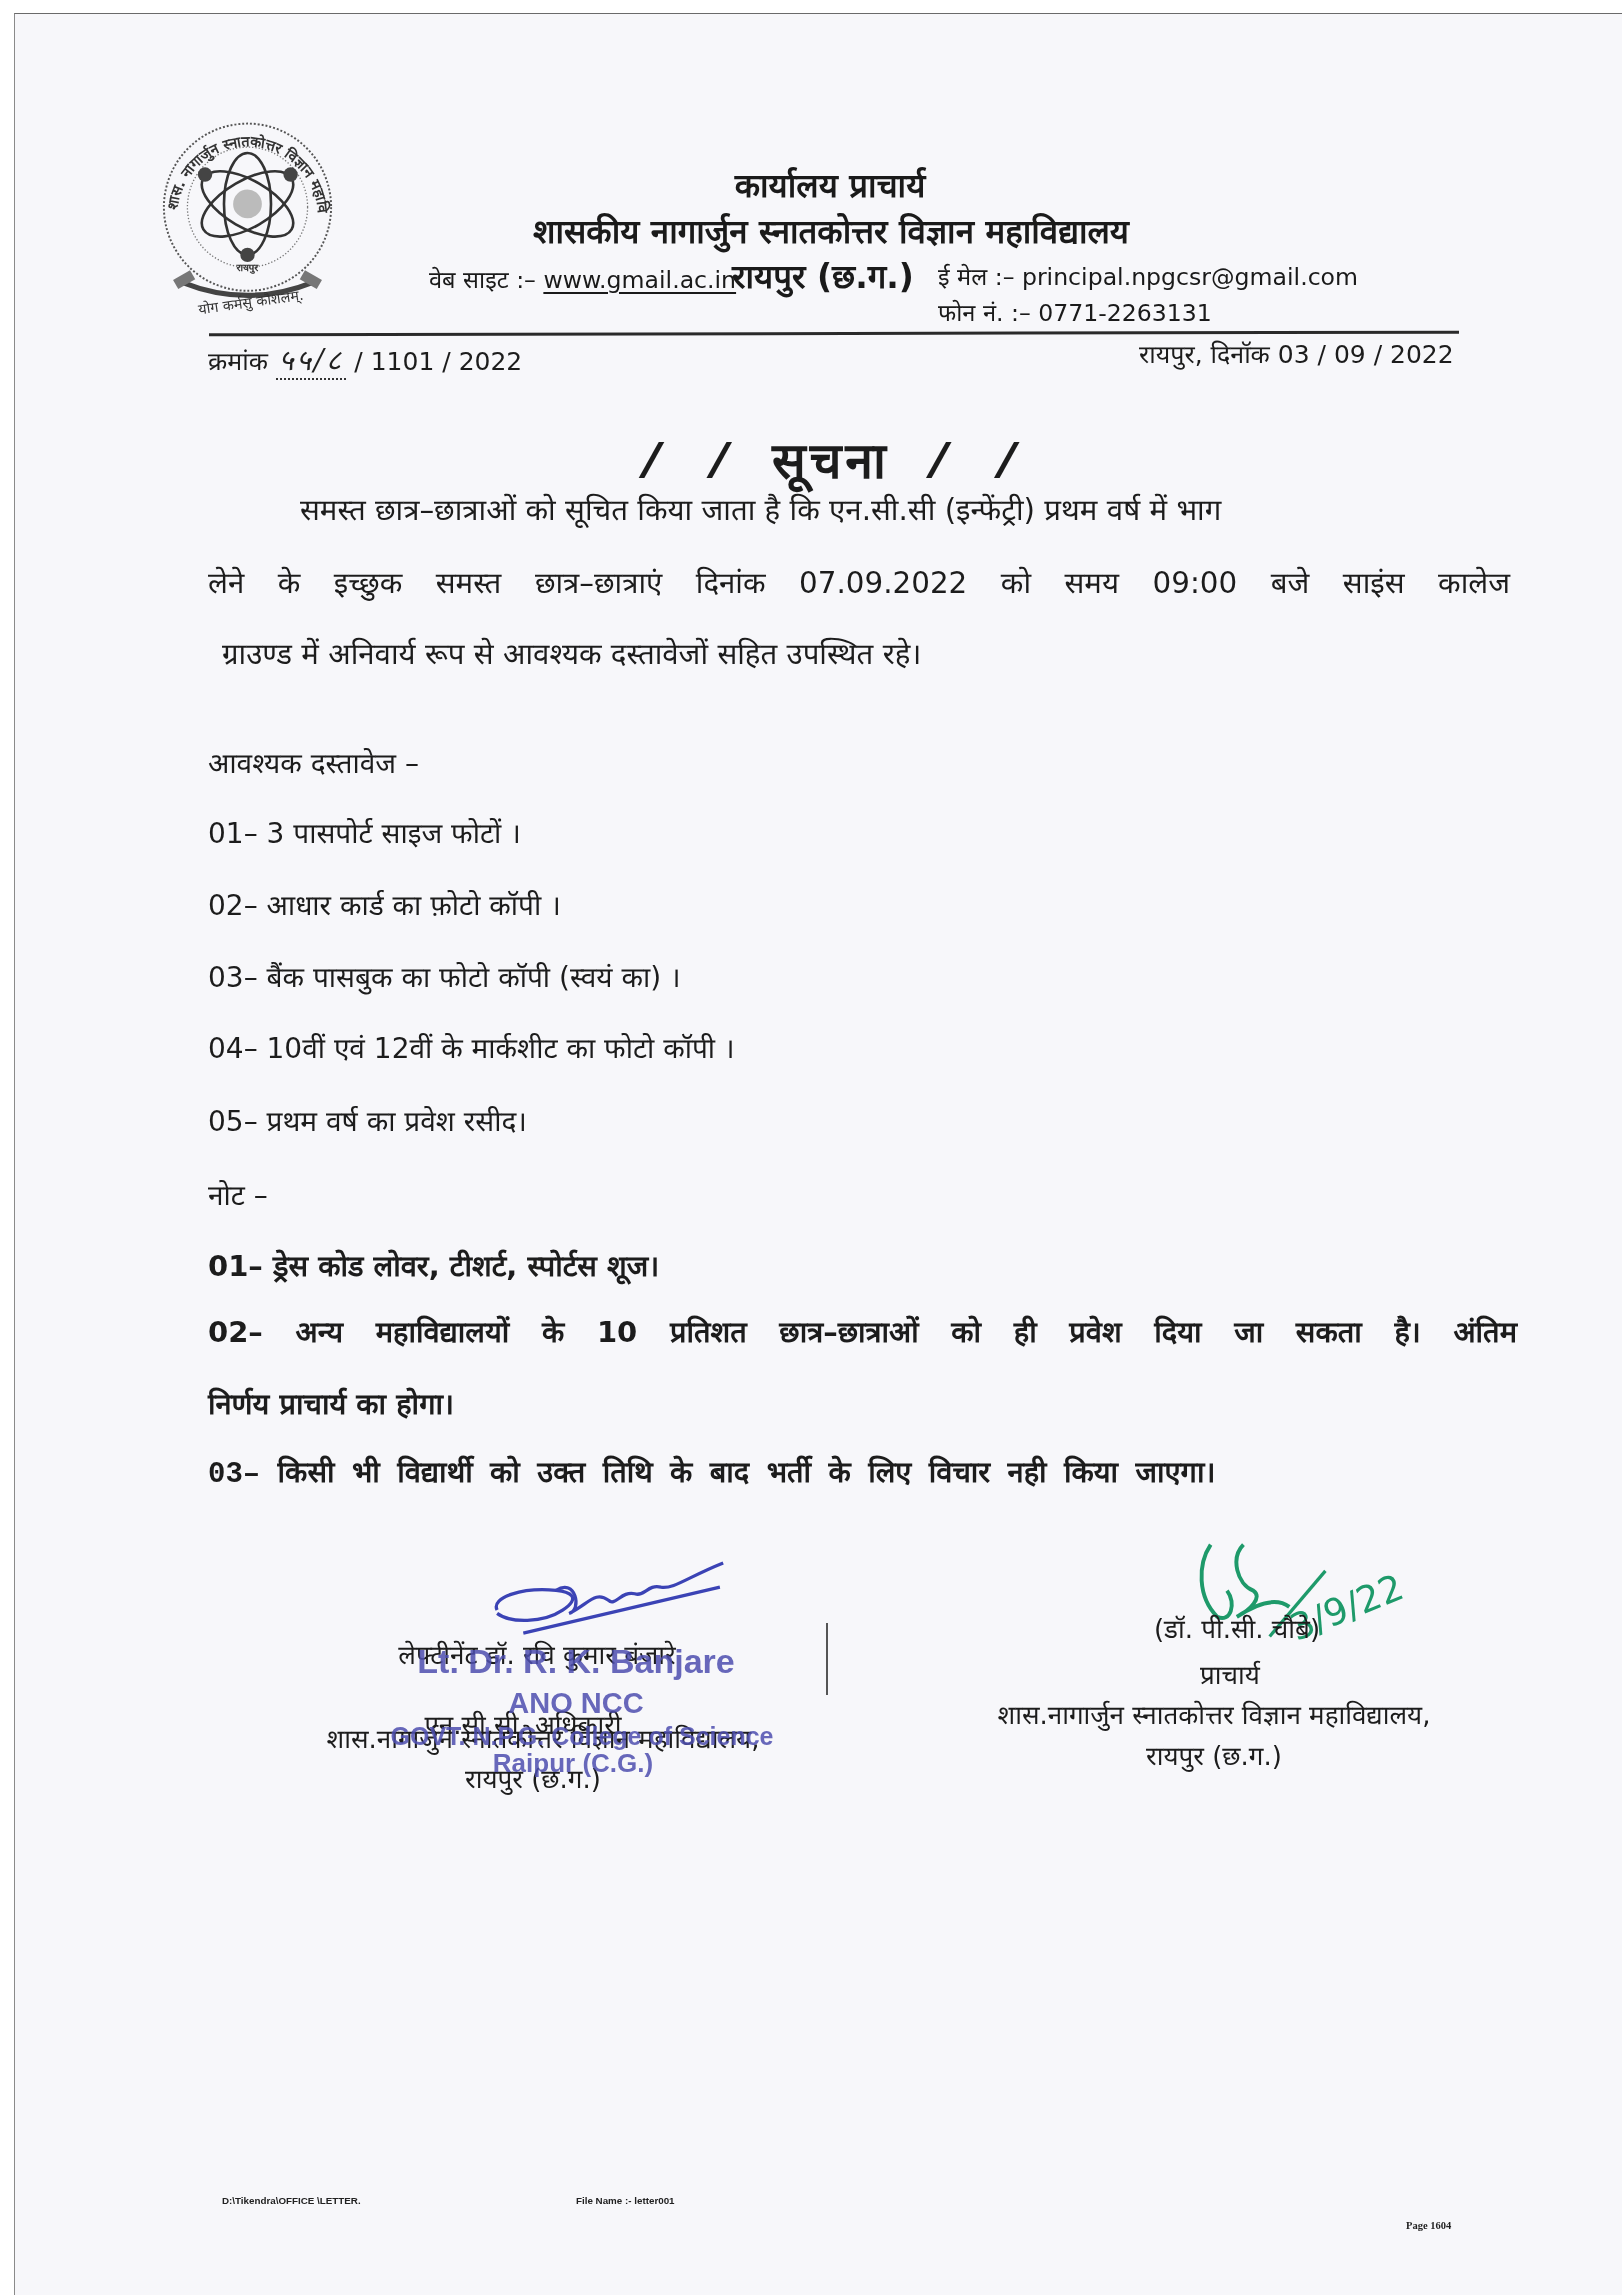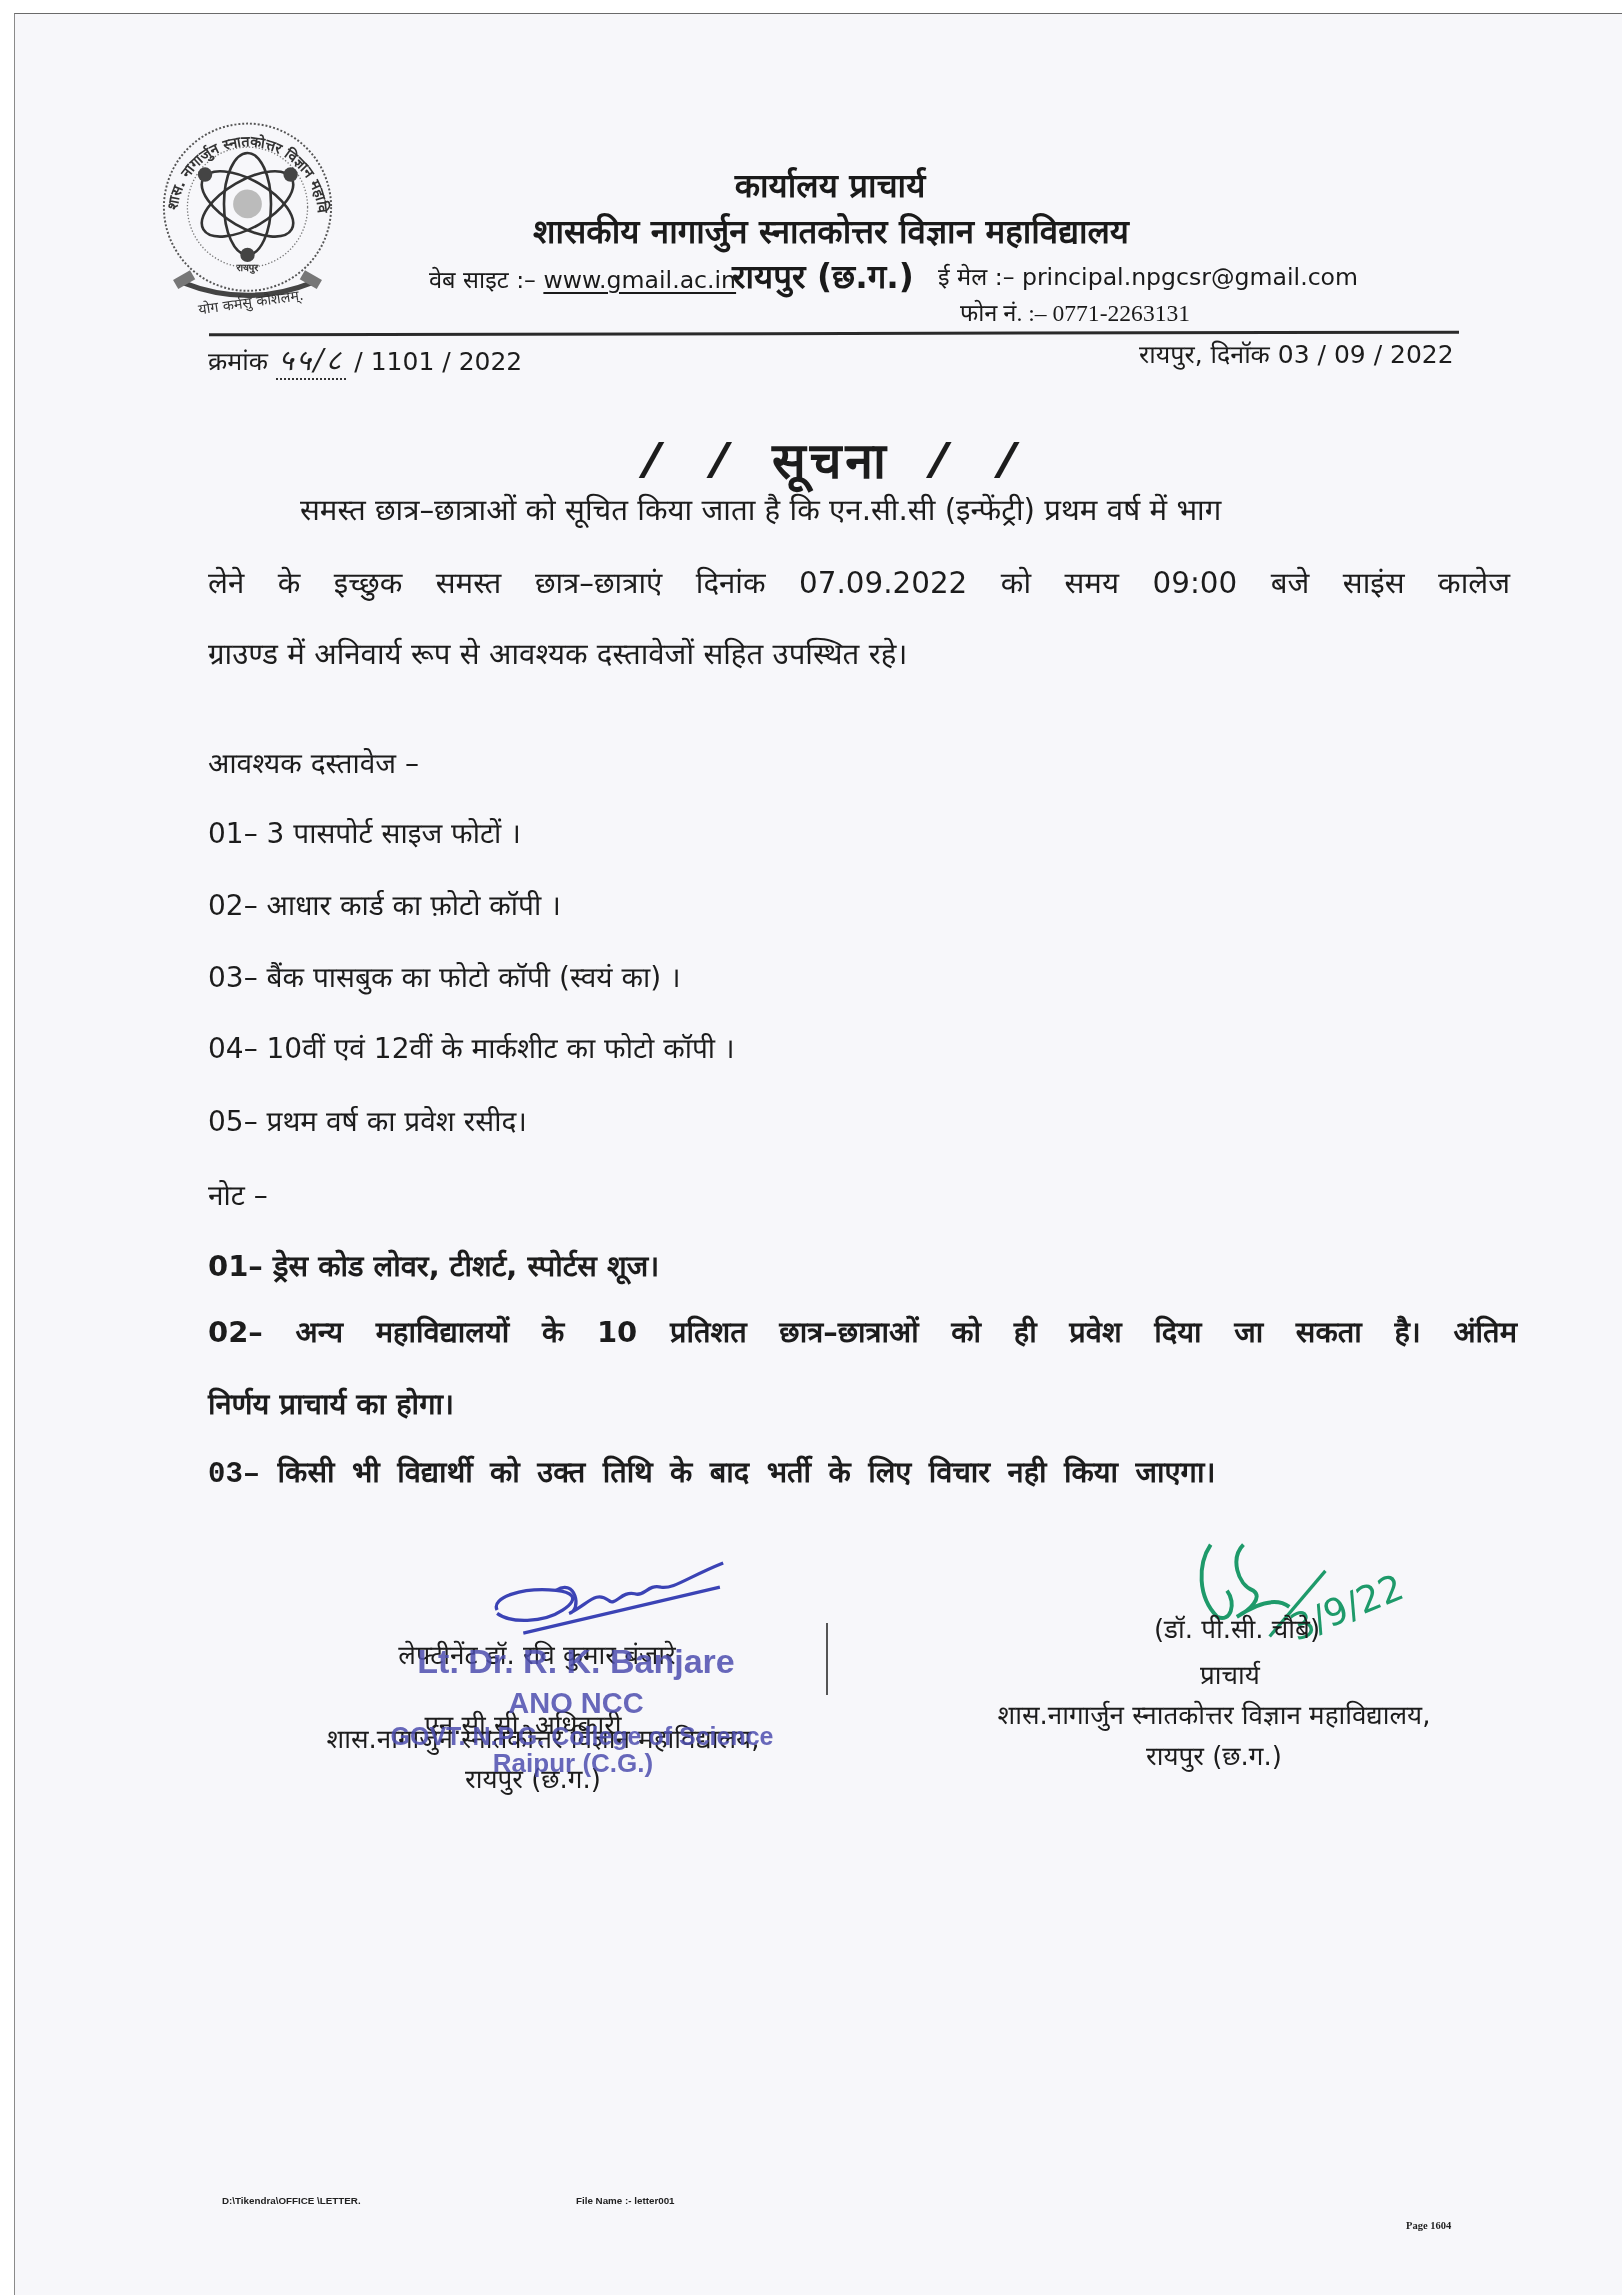--- a/index.html
+++ b/index.html
@@ -73,39 +73,39 @@
 <div class="abs center hdr-line" style="left:823px; top:253px;">रायपुर (छ.ग.)</div>
 
 <div class="abs contact" style="left:429px; top:263px;">
   <span>वेब साइट :–</span>
   <span class="link">www.gmail.ac.in</span>
 </div>
 <div class="abs contact" style="left:938px; top:260px;">
   <span>ई मेल :–</span>
   <span>principal.npgcsr@gmail.com</span>
 </div>
-<div class="abs contact" style="left:960px; top:296px;font-family:Liberation Serif, serif;">
+<div class="abs contact" style="left:938px; top:296px;">
   <span>फोन नं. :–</span>
   <span>0771-2263131</span>
 </div>
 
 <div class="rule"></div>
 
 <div class="abs ref" style="left:208px; top:339px;">
   <span>क्रमांक</span>
   <span class="dots"><span class="handwrit">५५/८</span></span>
   <span>/ 1101 / 2022</span>
 </div>
 <div class="abs ref" style="left:1139px; top:336px;">रायपुर, दिनॉक 03 / 09 / 2022</div>
 
 <div class="abs center title" style="left:831px; top:425px;">/ /  सूचना  / /</div>
 
 <div class="abs para" style="left:300px; top:496px;text-align:center;">समस्त छात्र–छात्राओं को सूचित किया जाता है कि एन.सी.सी (इन्फेंट्री) प्रथम वर्ष में भाग</div>
 <div class="abs para" style="left:208px; top:569px; width:1302px; text-align:justify; text-align-last:justify;">लेने के इच्छुक समस्त छात्र–छात्राएं दिनांक 07.09.2022 को समय 09:00 बजे साइंस कालेज</div>
-<div class="abs para" style="left:208px; top:640px;">ग्राउण्ड में अनिवार्य रूप से आवश्यक दस्तावेजों सहित उपस्थित रहे।</div>
+<div class="abs para" style="left:222px; top:640px;">ग्राउण्ड में अनिवार्य रूप से आवश्यक दस्तावेजों सहित उपस्थित रहे।</div>
 
 <div class="abs list" style="left:208px; top:743px;">आवश्यक दस्तावेज –</div>
 <div class="abs list" style="left:208px; top:813px;">01– 3 पासपोर्ट साइज फोटों ।</div>
 <div class="abs list" style="left:208px; top:885px;">02– आधार कार्ड का फ़ोटो कॉपी ।</div>
 <div class="abs list" style="left:208px; top:957px;">03– बैंक पासबुक का फोटो कॉपी (स्वयं का) ।</div>
 <div class="abs list" style="left:208px; top:1028px;">04– 10वीं एवं 12वीं के मार्कशीट का फोटो कॉपी ।</div>
 <div class="abs list" style="left:208px; top:1101px;">05– प्रथम वर्ष का प्रवेश रसीद।</div>
 
 <div class="abs list" style="left:208px; top:1175px;">नोट –</div>
 <div class="abs note" style="left:208px; top:1245px;">01– ड्रेस कोड लोवर, टीशर्ट, स्पोर्टस शूज।</div>

